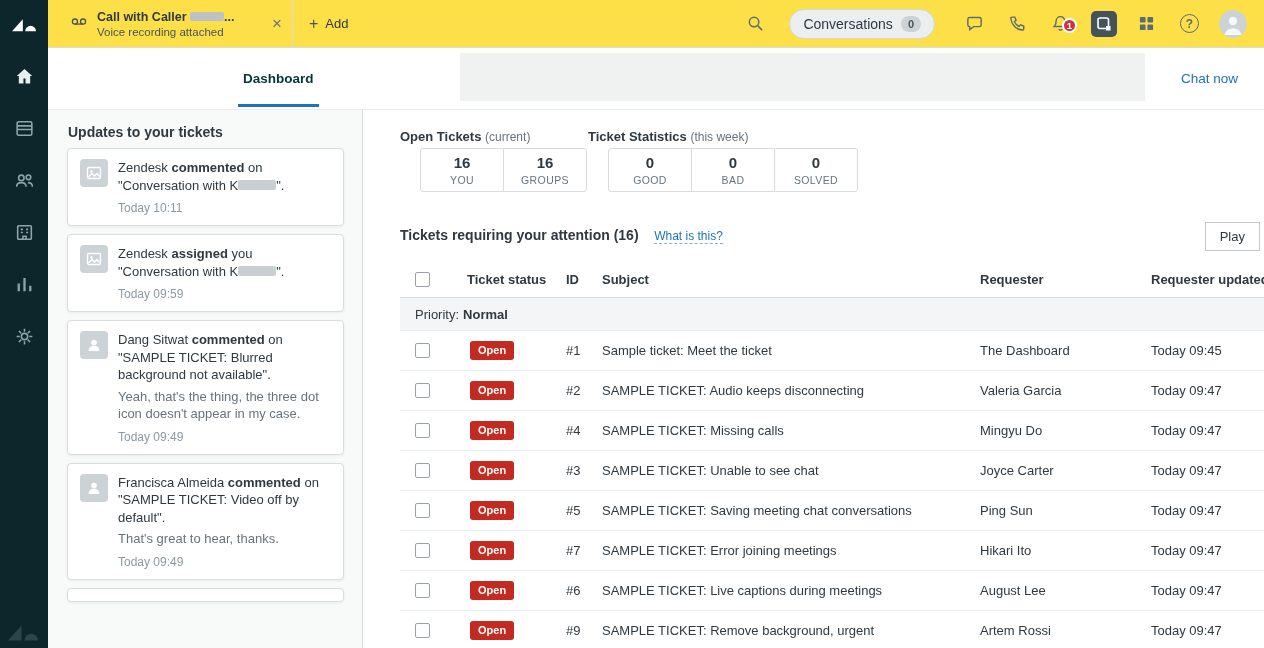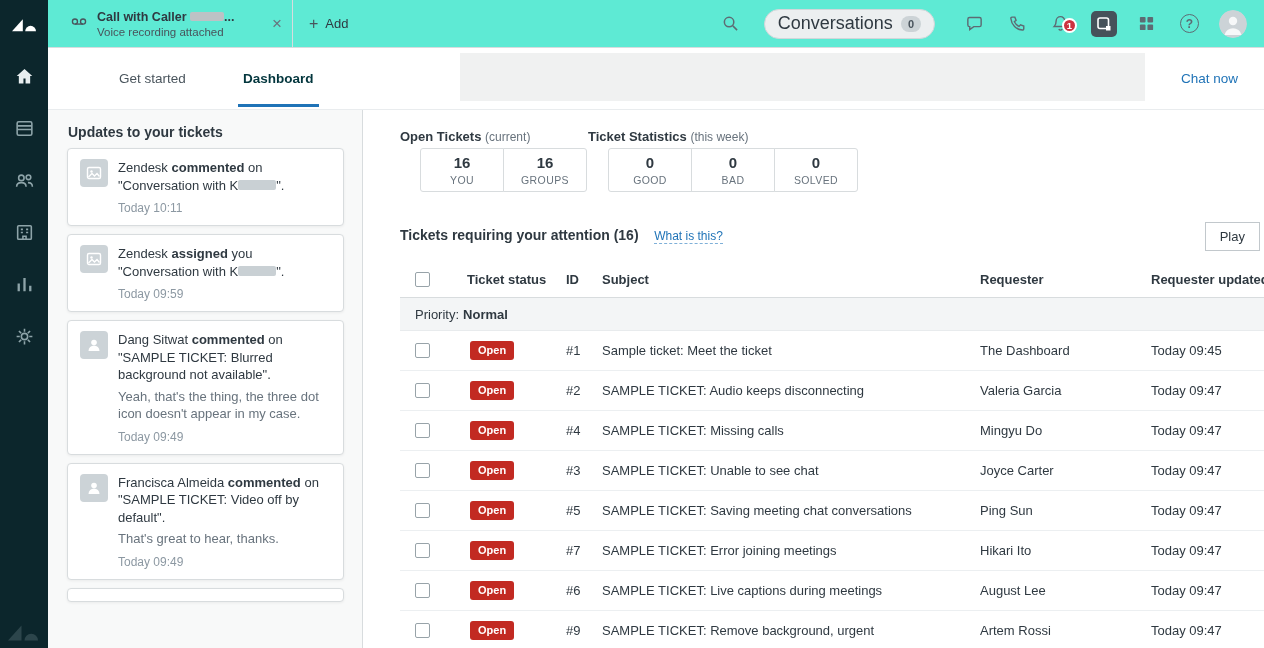--- a/index.html
+++ b/index.html
@@ -7,31 +7,31 @@
   .screen { position:relative; width:1264px; height:648px; background:#fff; overflow:hidden; font-size:13px; color:#2f3941; }
 
   
   .leftnav { position:absolute; left:0; top:0; width:48px; height:648px; background:#0c262c; }
   .nav-btn { position:absolute; left:0; width:48px; height:48px; display:flex; align-items:center; justify-content:center; color:#8ea4a9; cursor:pointer; }
   .nav-btn.logo { color:#fff; cursor:default; }
   .nav-btn.active { color:#e8eef0; }
   .nav-watermark { position:absolute; left:8px; top:620px; opacity:.22; color:#9fb3b8; }
 
   
-  .topbar { position:absolute; left:48px; top:0; width:1216px; height:48px; background:#5eead4; border-bottom:1px solid #d8dcde; display:flex; align-items:center; }
+  .topbar { position:absolute; left:48px; top:0; width:1216px; height:48px; background:#fde047; border-bottom:1px solid #d8dcde; display:flex; align-items:center; }
   .conv-tab { width:245px; height:48px; border-right:1px solid #d8dcde; display:flex; align-items:center; gap:9px; padding:0 10px 0 22px; cursor:pointer; }
   .tab-title { font-size:12.5px; font-weight:700; color:#2f3941; white-space:nowrap; }
   .tab-sub { font-size:11.5px; color:#49545c; margin-top:2px; white-space:nowrap; }
   .tab-close { margin-left:auto; color:#68737d; font-size:17px; line-height:1; cursor:pointer; }
   .add-btn { display:flex; align-items:center; gap:7px; margin-left:16px; font-size:13px; color:#2f3941; cursor:pointer; }
   .plus-glyph { font-size:16px; color:#49545c; }
   .topbar-right { margin-left:auto; display:flex; align-items:center; margin-right:10px; }
   .icon-btn { width:43px; display:flex; justify-content:center; align-items:center; position:relative; color:#5d6b73; cursor:pointer; }
   .conv-pill { display:flex; align-items:center; gap:8px; height:30px; padding:0 13px; background:#eceff0; border:1px solid #d1d7da; border-radius:15px; margin:0 18px 0 12px; cursor:pointer; }
-  .conv-pill-label { font-size:18px; color:#2f3941; }
+  .conv-pill-label { font-size:14px; color:#2f3941; }
   .conv-pill-badge { background:#ccd3d6; color:#49545c; font-size:11px; font-weight:700; border-radius:9px; padding:2px 7px; }
   .bell-badge { position:absolute; top:4px; right:5px; min-width:15px; height:15px; background:#cc3340; border:2px solid #fff; border-radius:9px; color:#fff; font-size:9.5px; font-weight:700; display:flex; align-items:center; justify-content:center; padding:0 2px; }
   .app-tile { width:26px; height:26px; border-radius:5px; background:#46525a; display:flex; align-items:center; justify-content:center; cursor:pointer; }
   .help-circle { width:19px; height:19px; border:1.5px solid #5d6b73; border-radius:50%; display:flex; align-items:center; justify-content:center; font-size:12px; font-weight:700; color:#5d6b73; cursor:pointer; }
   .avatar { width:28px; height:28px; border-radius:50%; overflow:hidden; display:block; cursor:pointer; }
 
   
   .subnav { position:absolute; left:48px; top:48px; width:1216px; height:62px; background:#fff; border-bottom:1px solid #e9ecee; }
   .subtab { position:absolute; top:0; height:62px; line-height:62px; font-size:13.5px; color:#49545c; padding:0 5px; cursor:pointer; }
   .subtab.get { left:66px; }
@@ -213,21 +213,20 @@
               <circle cx="14" cy="14" r="14" fill="#ccd3d7"></circle>
               <circle cx="14" cy="11" r="4.2" fill="#f6f8f9"></circle>
               <path d="M5.5 25a8.7 8.7 0 0 1 17 0z" fill="#f6f8f9"></path>
             </svg>
         </span>
       </span>
     </div>
   </header>
 
   <div class="subnav">
-    <span class="subtab get">Get started</span>
     <span class="subtab dash">Dashboard</span>
     <div class="banner-redact"></div>
     <span class="chat-now">Chat now</span>
   </div>
 
   <aside class="updates-panel">
     <h2 class="updates-title">Updates to your tickets</h2>
 
     <div class="card">
       <span class="avatar-sq">

